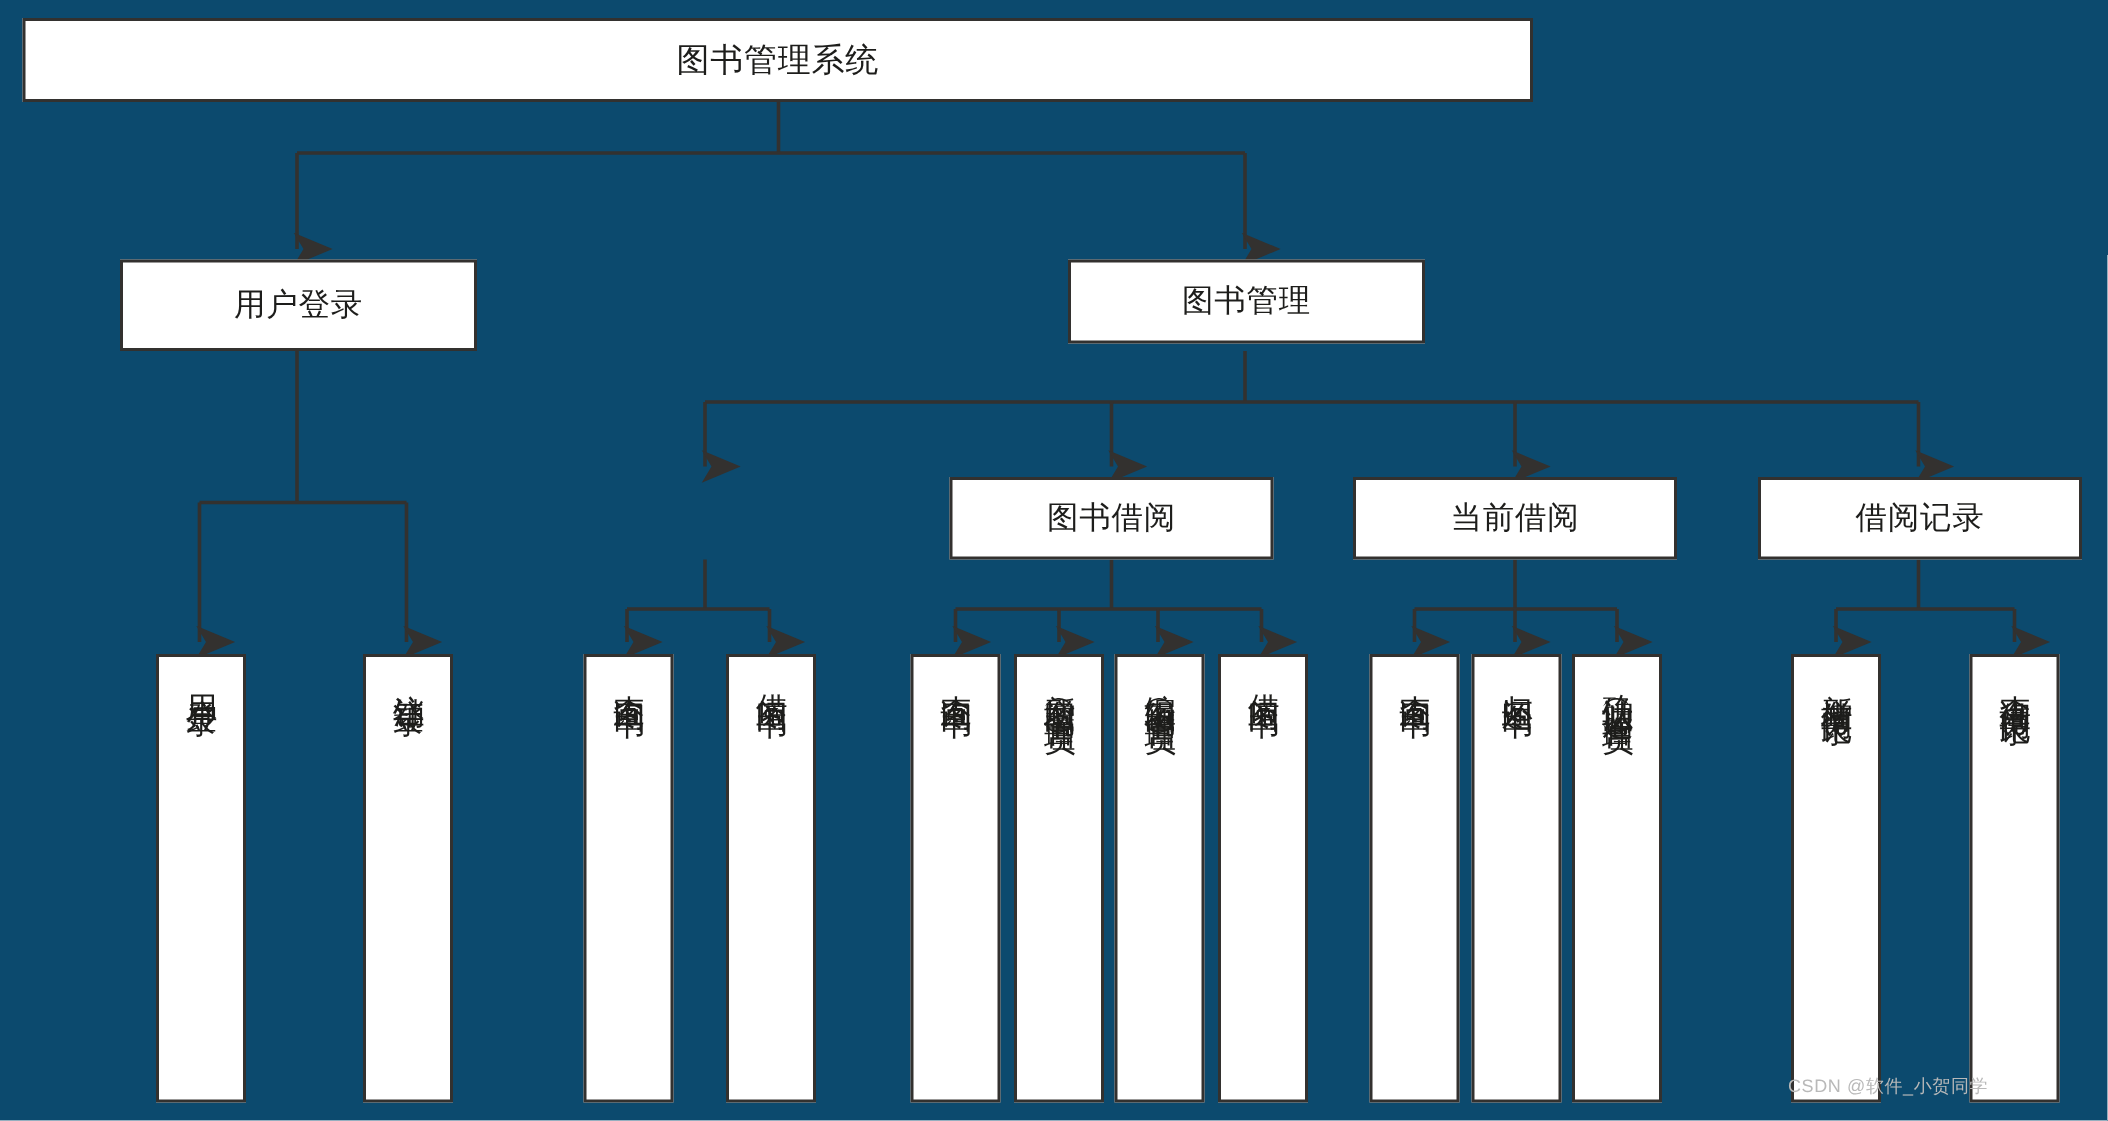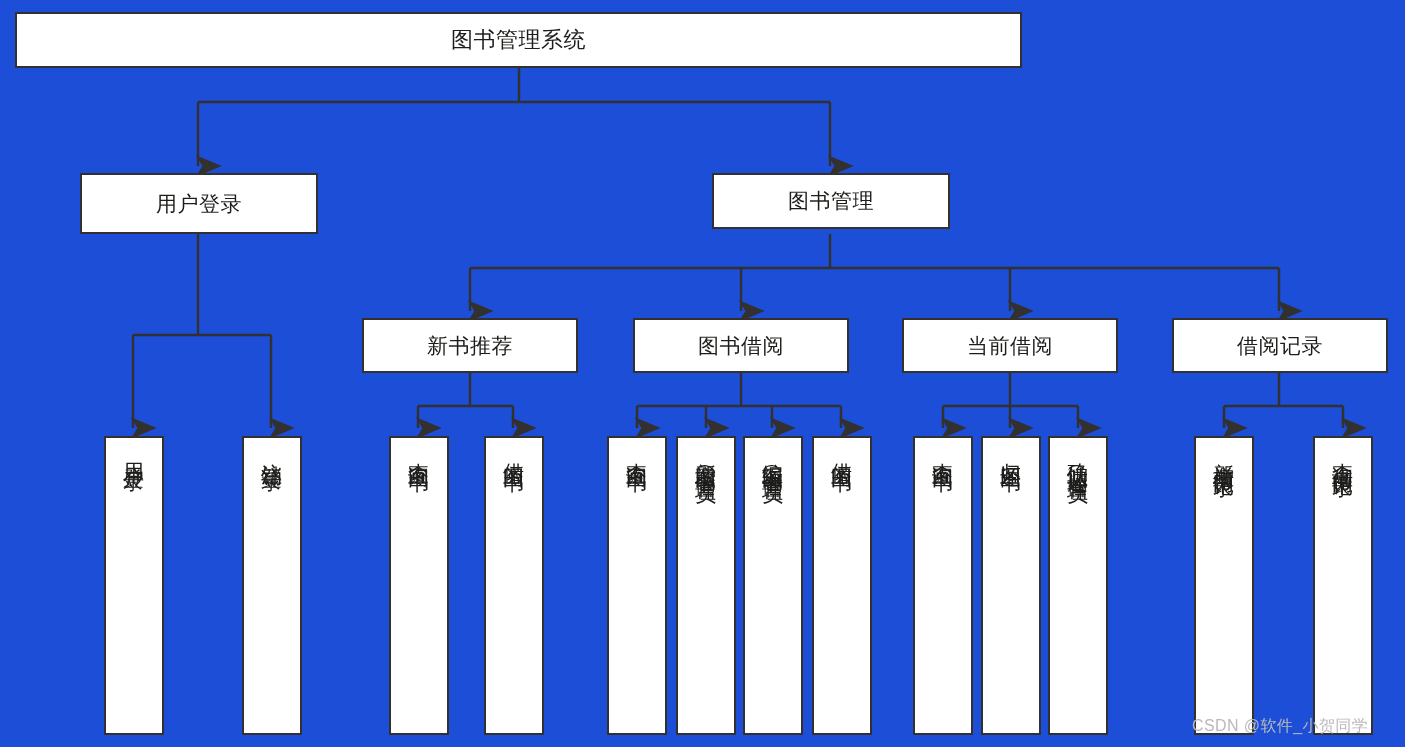--- a/index.html
+++ b/index.html
@@ -5,21 +5,21 @@
 <style>
   html,body{margin:0;padding:0;background:#ffffff;}
   body{
     font-family:"Liberation Sans","DejaVu Sans",sans-serif;
     -webkit-font-smoothing:antialiased;
   }
   #canvas{
     position:relative;
     width:1405px;
     height:747px;
-    background:#1d4ed8;
+    background:#0c4a6e;
     overflow:hidden;
   }
   #edges{
     position:absolute;
     left:0;top:0;
     width:1405px;
     height:747px;
     pointer-events:none;
   }
   .node{
@@ -52,21 +52,21 @@
   }
   .node.vert .label{
     writing-mode:vertical-rl;
     text-orientation:upright;
     font-size:21px;
     letter-spacing:3px;
     line-height:1;
   }
   .watermark{
     position:absolute;
-    font-size:16px;
+    font-size:12px;
     color:#b9b9b9;
     white-space:nowrap;
     z-index:5;
     letter-spacing:0.4px;
   }
 </style>
 </head>
 <body>
 
 <div id="canvas">
@@ -128,23 +128,20 @@
     <span class="label">图书管理系统</span>
   </div>
 
   <div class="node horiz" style="left:80px;top:173px;width:238px;height:61px;">
     <span class="label">用户登录</span>
   </div>
   <div class="node horiz" style="left:712px;top:173px;width:238px;height:56px;">
     <span class="label">图书管理</span>
   </div>
 
-  <div class="node horiz" style="left:362px;top:318px;width:216px;height:55px;">
-    <span class="label">新书推荐</span>
-  </div>
   <div class="node horiz" style="left:902px;top:318px;width:216px;height:55px;">
     <span class="label">当前借阅</span>
   </div>
   <div class="node horiz" style="left:633px;top:318px;width:216px;height:55px;">
     <span class="label">图书借阅</span>
   </div>
   <div class="node horiz" style="left:1172px;top:318px;width:216px;height:55px;">
     <span class="label">借阅记录</span>
   </div>
 

